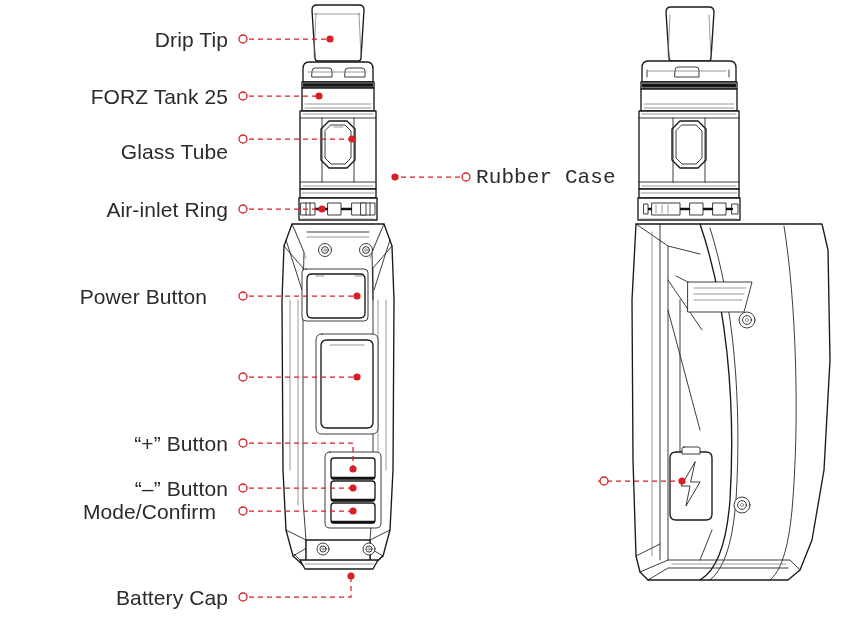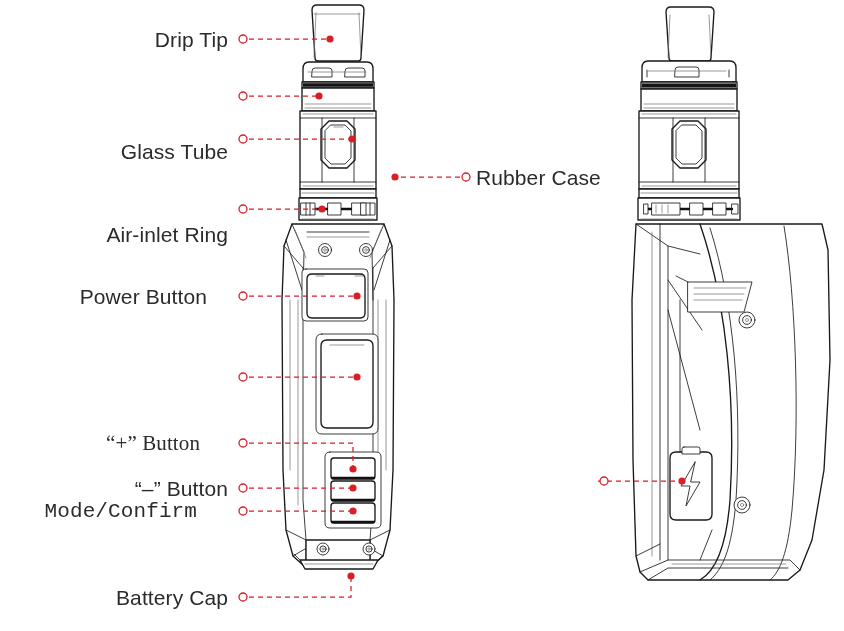--- a/index.html
+++ b/index.html
@@ -83,20 +83,21 @@
     letter-spacing: 0.1px;
     color: #2b2b2b;
     white-space: nowrap;
     transform: translateY(-50%);
   }
   .callout-label.right-aligned {
     text-align: left;
   }
   .callout-label.left-aligned {
     text-align: center;
+    font-family: Liberation Mono, monospace;
   }
 </style>
 </head>
 <body>
 
 <div id="diagram-root">
 
   <svg class="stage" viewBox="0 0 844 631" xmlns="http://www.w3.org/2000/svg">
 
     <g>
@@ -435,32 +436,33 @@
       <g>
         <path class="leader" d="M 249 597 L 351 597 L 351 576"></path>
         <circle class="leader-ring" cx="243" cy="597" r="4"></circle>
         <circle class="leader-dot" cx="351" cy="576" r="3.6"></circle>
       </g>
     </g>
   </svg>
 
   <div class="callout-label right-aligned" style="right:616px; top:39px;">Drip Tip</div>
 
+  <div class="callout-label right-aligned" style="right:616px; top:96px;">FORZ Tank 25</div>
 
   <div class="callout-label right-aligned" style="right:616px; top:139px;margin-top:12px;">Glass Tube</div>
 
   <div class="callout-label left-aligned" style="left:476px; top:177px;">Rubber Case</div>
 
-  <div class="callout-label right-aligned" style="right:616px; top:209px;margin-top:25px;">Air-inlet Ring</div>
+  <div class="callout-label right-aligned" style="right:616px; top:209px;">Air-inlet Ring</div>
 
   <div class="callout-label right-aligned" style="right:637px; top:296px;">Power Button</div>
 
 
-  <div class="callout-label right-aligned" style="right:644px; top:443px;font-family:Liberation Serif, serif;">“+” Button</div>
+  <div class="callout-label right-aligned" style="right:616px; top:443px;">“+” Button</div>
 
   <div class="callout-label right-aligned" style="right:616px; top:488px;margin-left:32px;">“–” Button</div>
 
-  <div class="callout-label right-aligned" style="right:647px; top:511px;font-family:Liberation Mono, monospace;">Mode/Confirm</div>
+  <div class="callout-label right-aligned" style="right:628px; top:511px;">Mode/Confirm</div>
 
 
   <div class="callout-label right-aligned" style="right:616px; top:597px;">Battery Cap</div>
 
 </div>
 
 </body></html>

